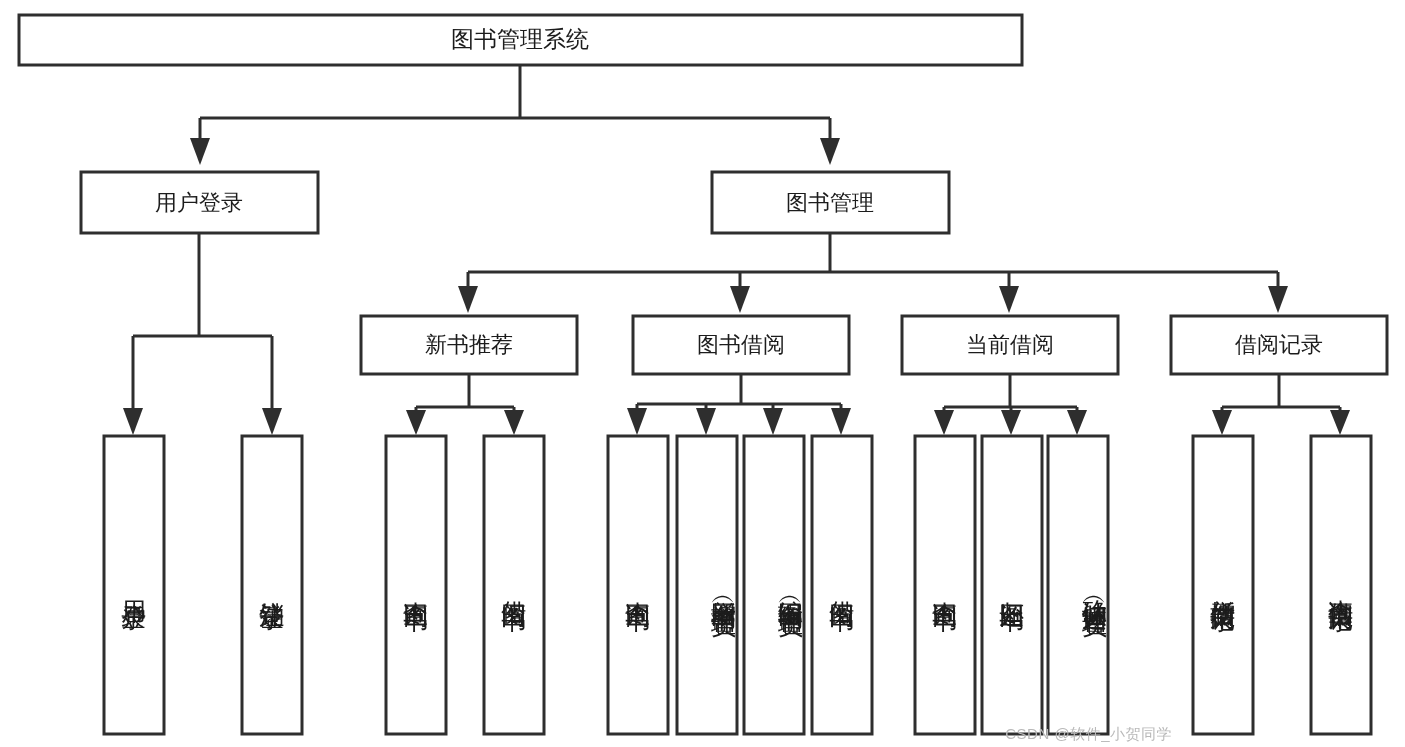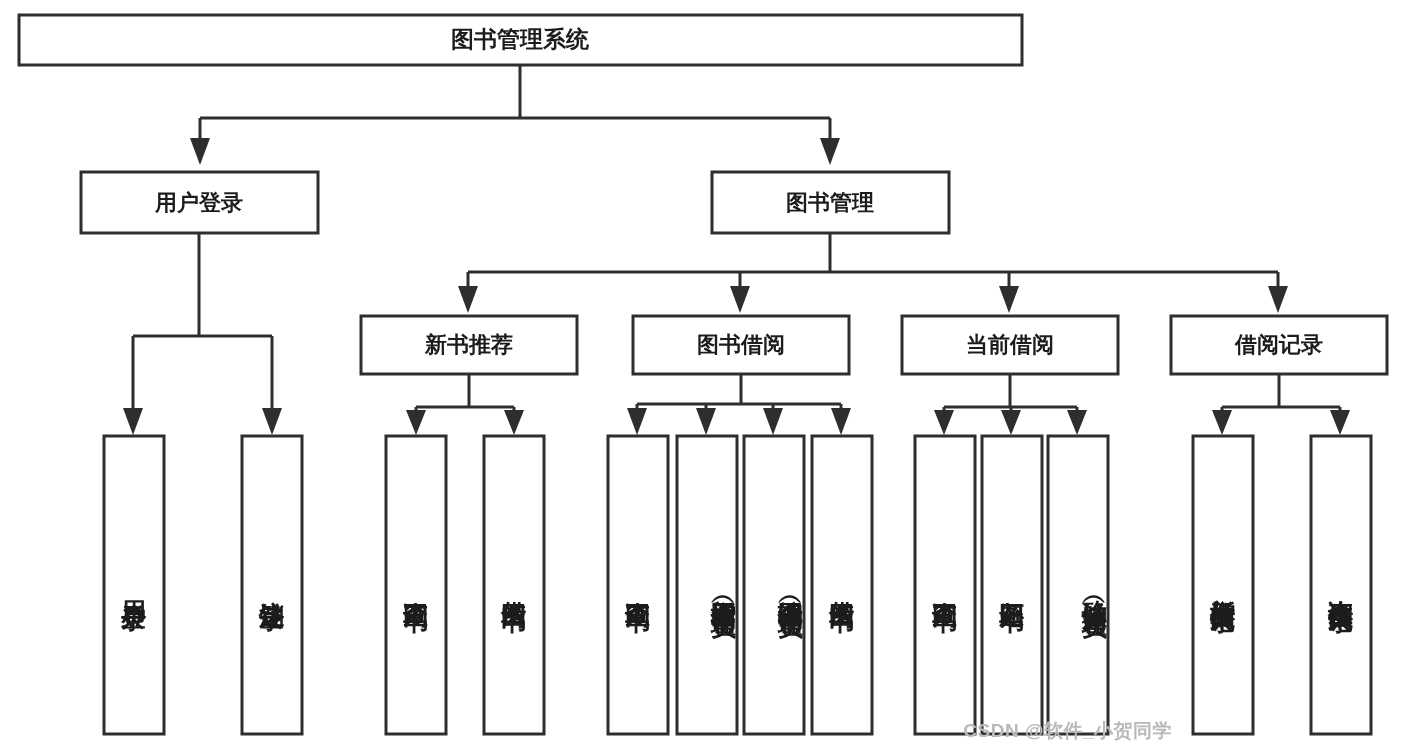--- a/index.html
+++ b/index.html
@@ -11,21 +11,20 @@
     width: 1405px;
     height: 747px;
     overflow: hidden;
     font-family: "Liberation Sans", "DejaVu Sans", sans-serif;
   }
   #diagram-root {
     position: relative;
     width: 1178px;
     height: 747px;
     background: #ffffff;
-    font-weight: bold;
   }
   svg#flow-svg {
     position: absolute;
     left: 0;
     top: 0;
     width: 1405px;
     height: 747px;
     display: block;
   }
   .node-box {
@@ -68,21 +67,21 @@
     pointer-events: none;
   }
   .vlabel.center-start {
     align-items: center;
   }
   .watermark {
     position: absolute;
     right: 6px;
     bottom: 3px;
     font-family: "Liberation Sans", "DejaVu Sans", sans-serif;
-    font-size: 19px;
+    font-size: 15px;
     color: #b9b9b9;
     white-space: nowrap;
     letter-spacing: 0.5px;
   }
 </style>
 </head>
 <body>
 
 <div id="diagram-root">
 

